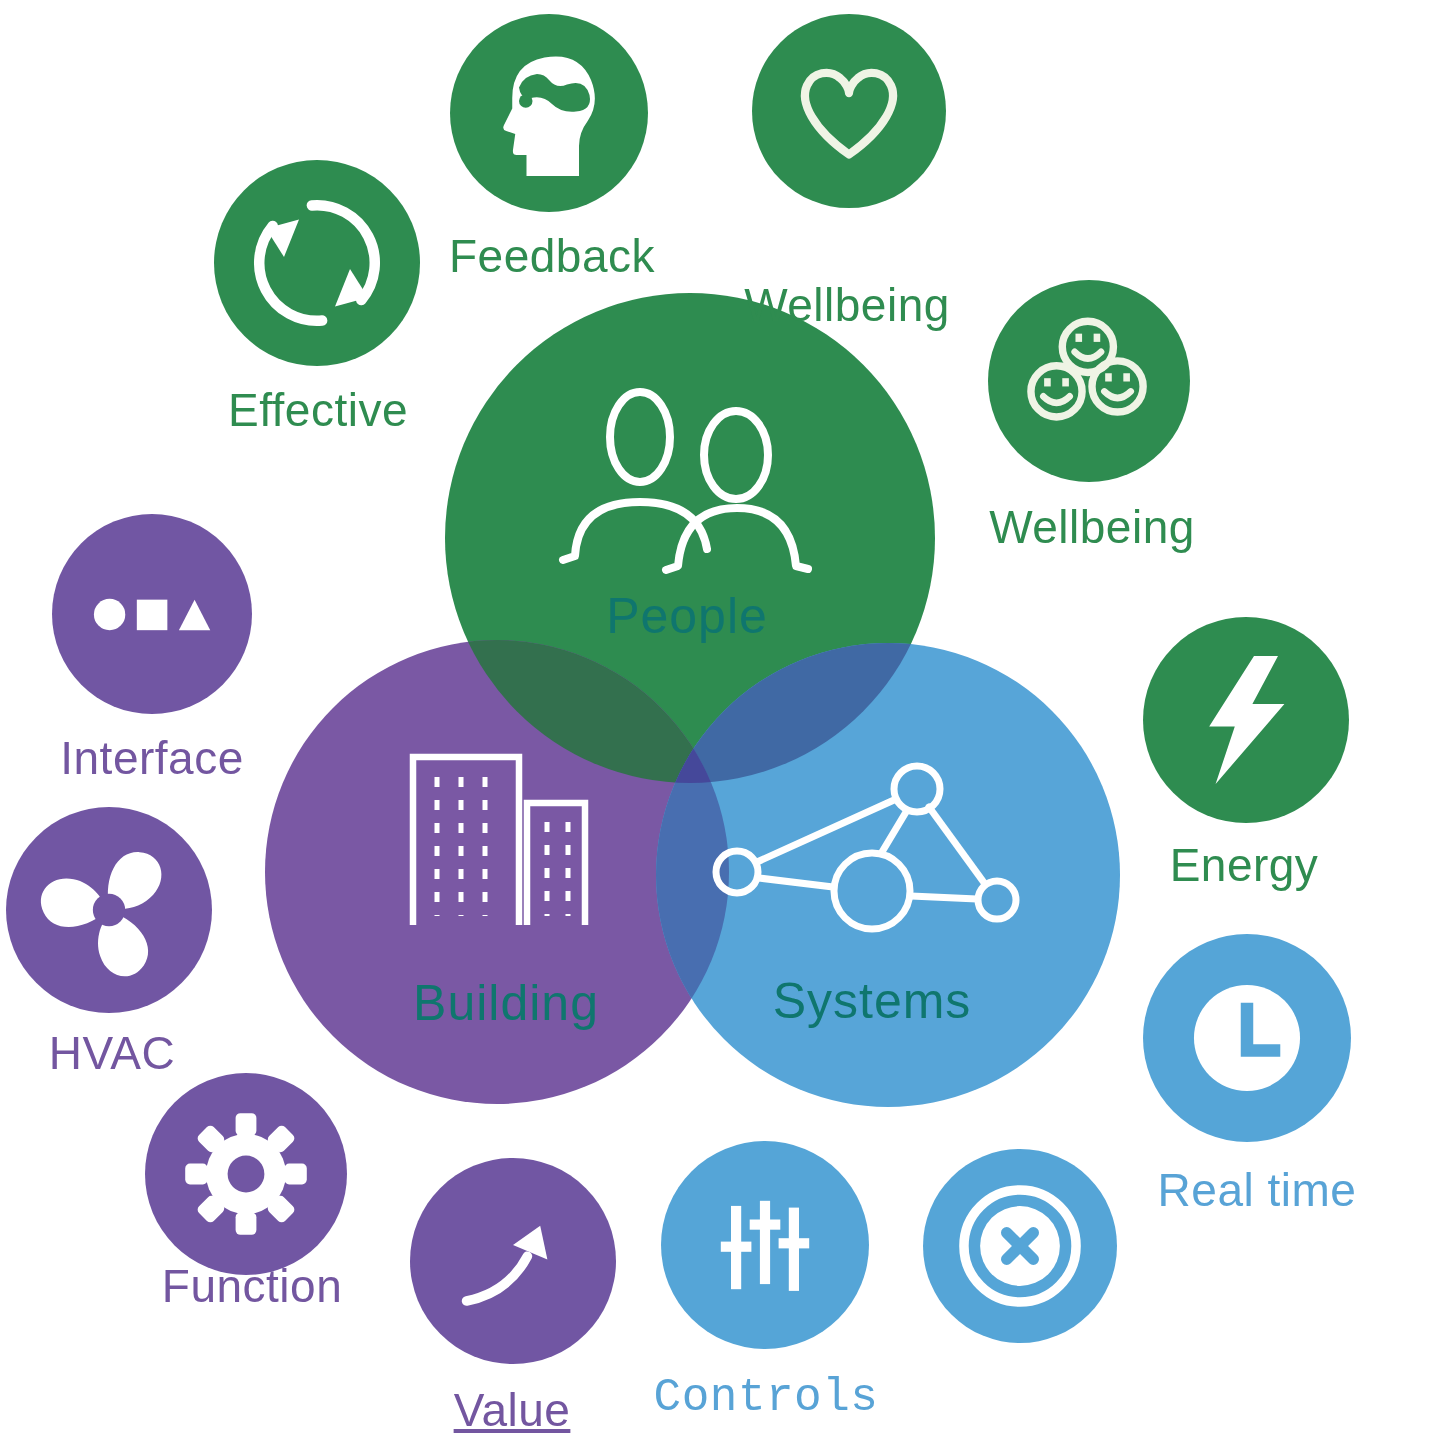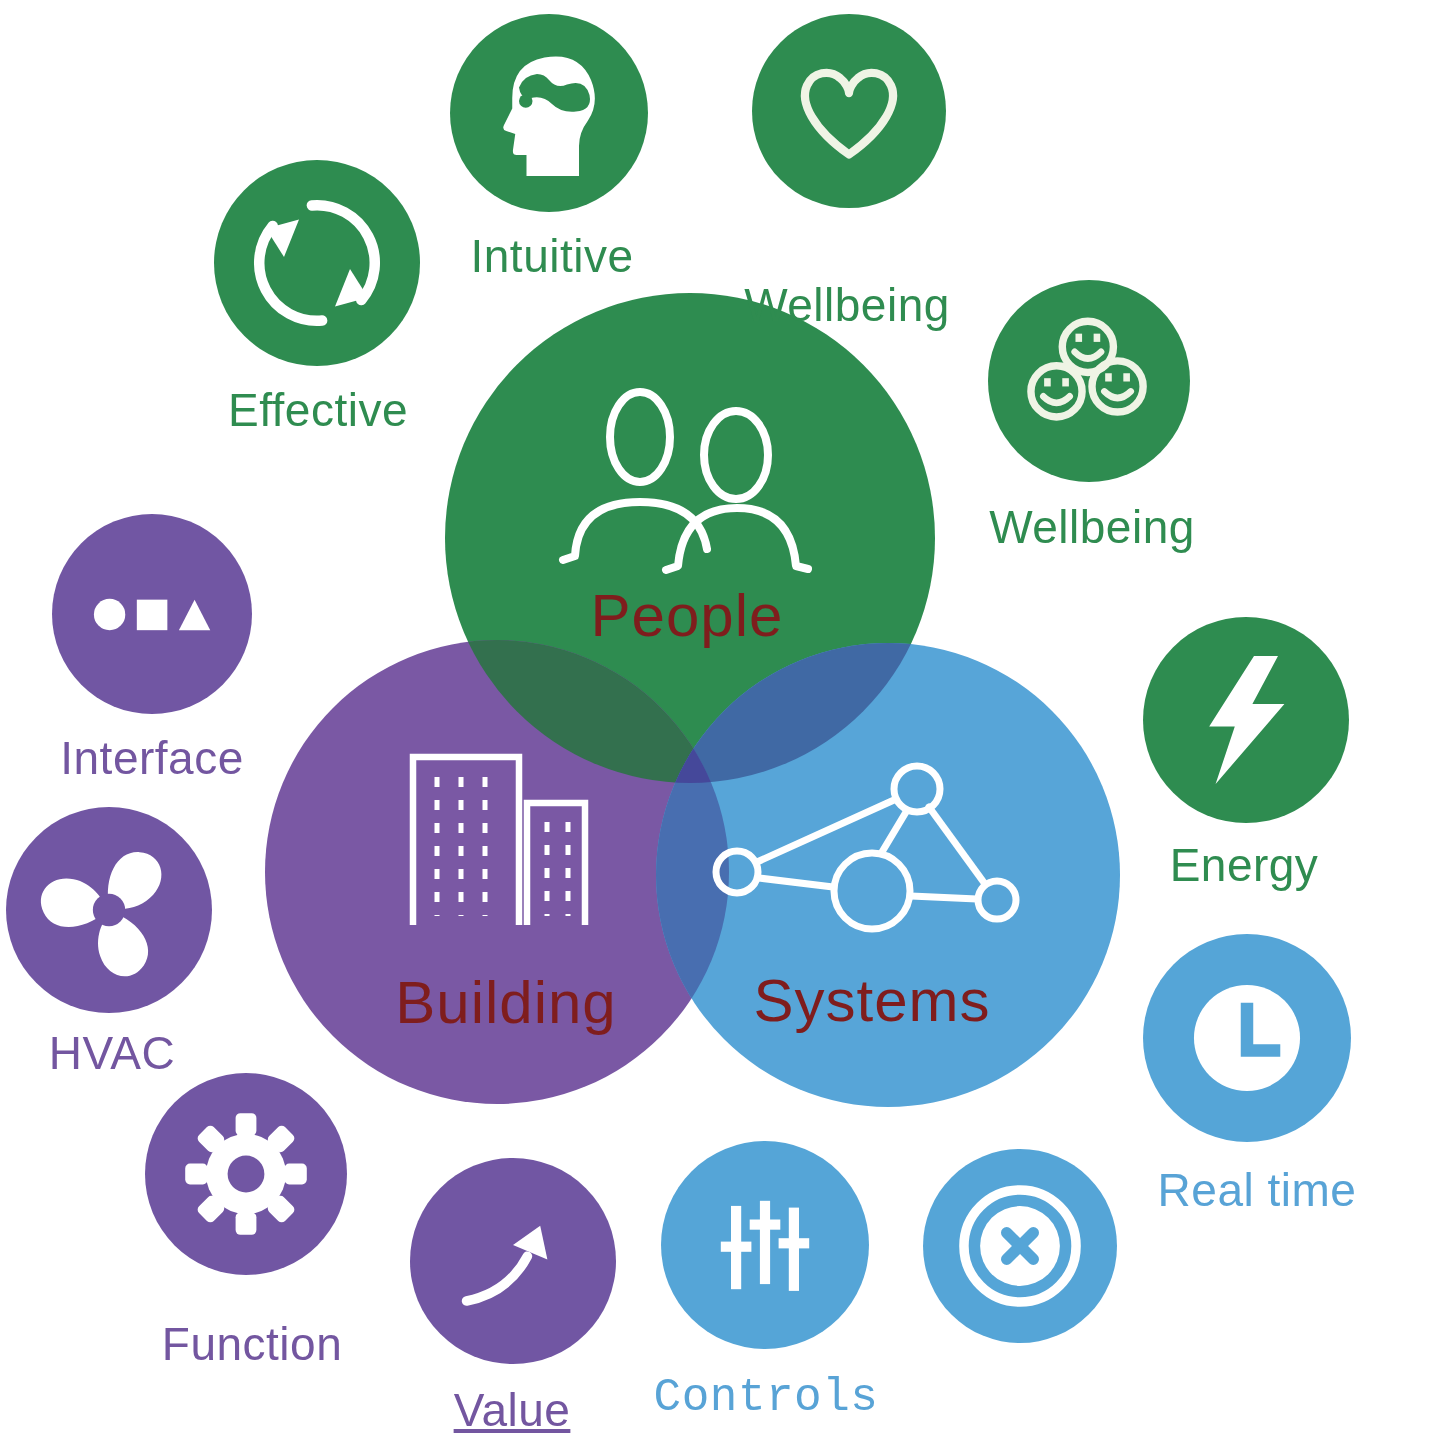--- a/index.html
+++ b/index.html
@@ -6,21 +6,21 @@
   .canvas{
     position:relative;
     width:1429px;height:1452px;
     background:#ffffff;
     overflow:hidden;
     font-family:"Liberation Sans","DejaVu Sans",sans-serif;
   }
   .venn-svg{position:absolute;left:0;top:0;}
   .main-label{
     position:absolute;width:440px;height:60px;line-height:60px;
-    text-align:center;color:#7f1d1d;font-size:60px;letter-spacing:1px;
+    text-align:center;color:#0f766e;font-size:50px;letter-spacing:1px;
   }
   .sat-circle{
     position:absolute;border-radius:50%;
     display:flex;align-items:center;justify-content:center;
   }
   .sat-green{background:#2E8C50;}
   .sat-purple{background:#7156A3;}
   .sat-blue{background:#55A5D7;}
   .sat-label{
     position:absolute;width:440px;height:60px;line-height:60px;
@@ -102,21 +102,21 @@
 
   <div class="sat-circle sat-green" style="left:450px;top:14px;width:198px;height:198px;">
     <svg width="150" height="150" viewBox="0 0 100 100">
       <path fill="#ffffff" d="M35 92 L35 78 L28.5 78 Q25.5 78 26 74.5 L27.5 64 L21.5 62 Q18.5 61 20 58
         L25.5 47 L25.5 40 Q25.5 17 47 13 Q70 9 78 28 Q84 43 76 55 Q70 63 70 72 L70 92 Z"></path>
       <path fill="#2E8C50" d="M30 33 Q33 25 42 24 Q47 24 50 28 Q55 34 62 31 Q74 27 77 38 Q79 48 68 49
         Q58 50 52 44 Q46 38 38 40 Q31 41 30 33 Z"></path>
       <circle cx="34.5" cy="42" r="4.5" fill="#2E8C50"></circle>
     </svg>
   </div>
-  <div class="sat-label t-green" style="left:332px;top:226px;">Intuitive</div>
+  <div class="sat-label t-green" style="left:332px;top:226px;">Feedback</div>
 
   <div class="sat-circle sat-green" style="left:752px;top:14px;width:194px;height:194px;">
     <svg width="150" height="150" viewBox="0 0 100 100">
       <path fill="none" stroke="#EFF4E5" stroke-width="5.5" stroke-linejoin="round" d="M50 79 C 26 62 17 44 22 33 C 26 24 37 22 44 28 C 48 31 50 36 50 38
            C 50 36 52 31 56 28 C 63 22 74 24 78 33 C 83 44 74 62 50 79 Z"></path>
     </svg>
   </div>
   <div class="sat-label t-green" style="left:627px;top:228px;margin-top:47px;">Wellbeing</div>
 
   <div class="sat-circle sat-green" style="left:214px;top:160px;width:206px;height:206px;">
@@ -192,21 +192,21 @@
         <rect x="43.5" y="12" width="13" height="14" rx="3" transform="rotate(135 50 50)"></rect>
         <rect x="43.5" y="12" width="13" height="14" rx="3" transform="rotate(180 50 50)"></rect>
         <rect x="43.5" y="12" width="13" height="14" rx="3" transform="rotate(225 50 50)"></rect>
         <rect x="43.5" y="12" width="13" height="14" rx="3" transform="rotate(270 50 50)"></rect>
         <rect x="43.5" y="12" width="13" height="14" rx="3" transform="rotate(315 50 50)"></rect>
         <circle cx="50" cy="50" r="25"></circle>
       </g>
       <circle cx="50" cy="50" r="11.5" fill="#7156A3"></circle>
     </svg>
   </div>
-  <div class="sat-label t-purple" style="left:32px;top:1314px;">Function</div>
+  <div class="sat-label t-purple" style="left:32px;top:1256px;">Function</div>
 
   <div class="sat-circle sat-purple" style="left:410px;top:1158px;width:206px;height:206px;">
     <svg width="160" height="160" viewBox="0 0 100 100">
       <path fill="none" stroke="#ffffff" stroke-width="6" stroke-linecap="round" d="M 21 75 C 36 72 50 64 59 47"></path>
       <polygon fill="#ffffff" points="67,28 71.5,49 50,40"></polygon>
     </svg>
   </div>
   <div class="sat-label t-purple" style="left:292px;top:1380px;text-decoration:underline;">Value</div>
 
   <div class="sat-circle sat-blue" style="left:1143px;top:934px;width:208px;height:208px;">

